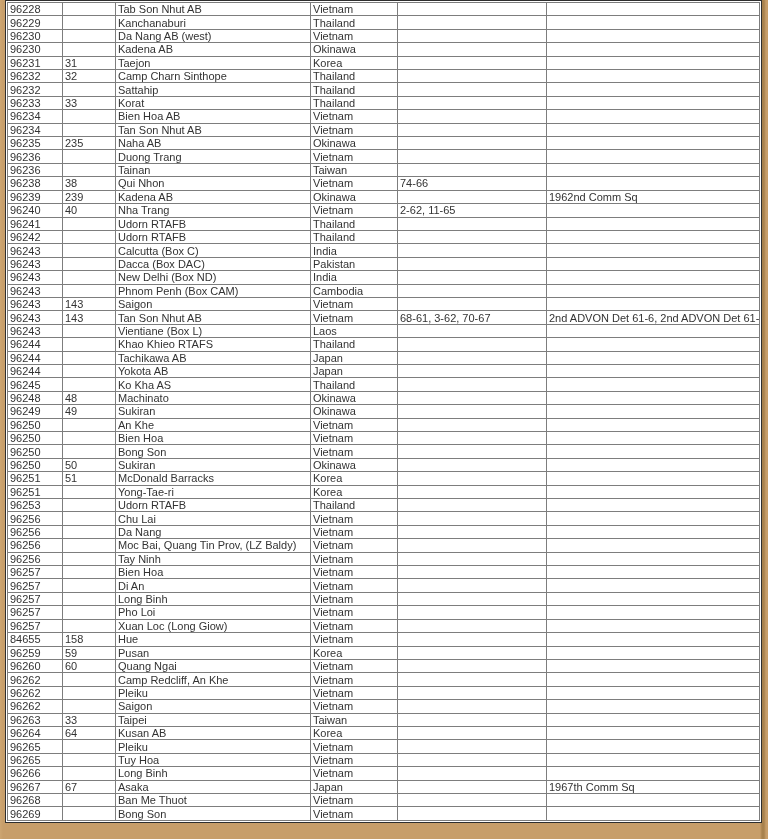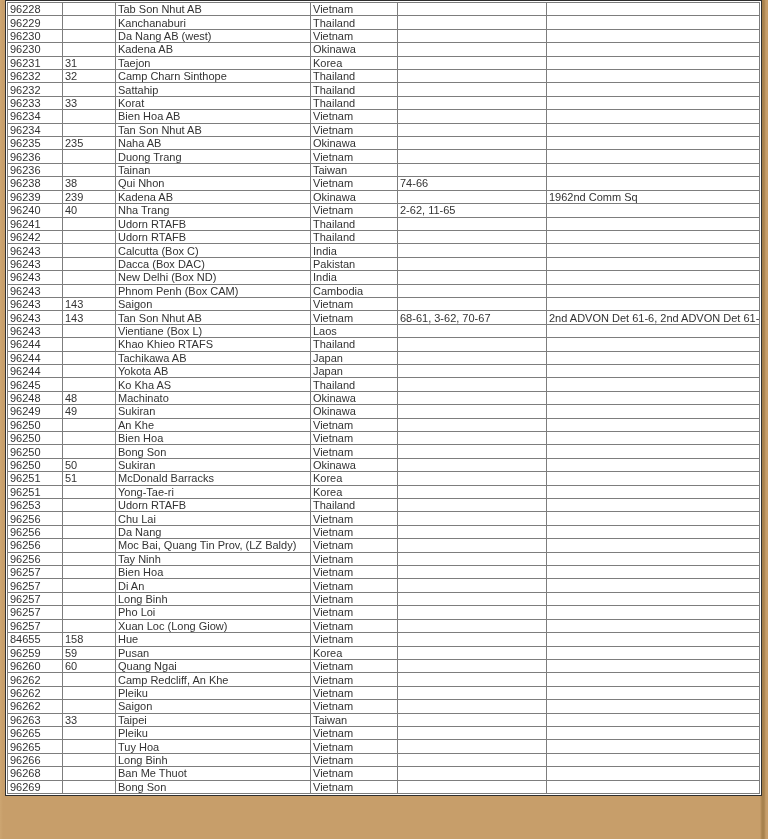--- a/index.html
+++ b/index.html
@@ -486,20 +486,28 @@
   </tr>
         <tr>
     <td>96263</td>
     <td>33</td>
     <td>Taipei</td>
     <td>Taiwan</td>
     <td>&nbsp;</td>
     <td>&nbsp;</td>
   </tr>
         <tr>
+    <td>96264</td>
+    <td>64</td>
+    <td>Kusan AB</td>
+    <td>Korea</td>
+    <td>&nbsp;</td>
+    <td>&nbsp;</td>
+  </tr>
+        <tr>
     <td>96265</td>
     <td>&nbsp;</td>
     <td>Pleiku</td>
     <td>Vietnam</td>
     <td>&nbsp;</td>
     <td>&nbsp;</td>
   </tr>
         <tr>
     <td>96265</td>
     <td>&nbsp;</td>
@@ -508,20 +516,28 @@
     <td>&nbsp;</td>
     <td>&nbsp;</td>
   </tr>
         <tr>
     <td>96266</td>
     <td>&nbsp;</td>
     <td>Long Binh</td>
     <td>Vietnam</td>
     <td>&nbsp;</td>
     <td>&nbsp;</td>
+  </tr>
+        <tr>
+    <td>96267</td>
+    <td>67</td>
+    <td>Asaka</td>
+    <td>Japan</td>
+    <td>&nbsp;</td>
+    <td>1967th Comm Sq</td>
   </tr>
         <tr>
     <td>96268</td>
     <td>&nbsp;</td>
     <td>Ban Me Thuot</td>
     <td>Vietnam</td>
     <td>&nbsp;</td>
     <td>&nbsp;</td>
   </tr>
         <tr>

